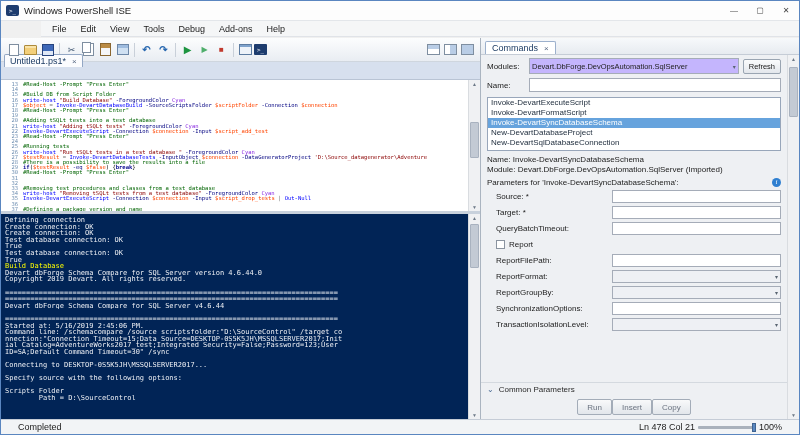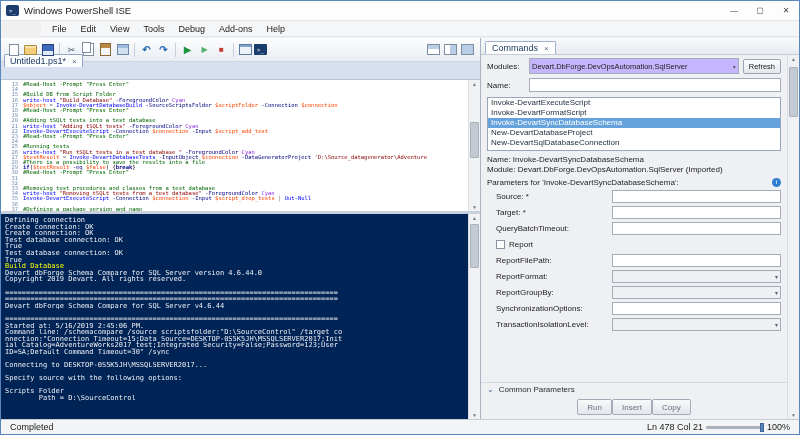--- a/index.html
+++ b/index.html
@@ -104,21 +104,21 @@
   .pcheck{width:9px;height:9px;background:#fff;border:1px solid #8a93a0;flex:none;}
   .pcblabel{font-size:8px;color:#1c1c1c;}
   .spacer{flex:1;}
   .common-row{display:flex;align-items:center;gap:5px;padding:2px 6px;border-top:1px solid #d4d9df;font-size:8px;color:#2a2a2a;height:14px;}
   .chev{color:#4a6a94;font-size:8px;line-height:6px;}
   .actions{display:flex;justify-content:center;padding:3px 6px 4px 6px;}
   .abtn{min-width:32px;height:16px;font-size:8px;padding:0 9px;background:linear-gradient(#f8f9fa,#e2e6eb);border:1px solid #a3acb8;border-radius:2px;color:#6b7380;font-family:"Liberation Sans",sans-serif;}
   .r-sb{top:17px;}
 
   
-  .statusbar{position:absolute;left:0;right:0;bottom:0;height:15px;background:#f2f4f6;border-top:1px solid #c5ccd6;display:flex;align-items:center;font-size:9px;color:#222;padding:0 9px;}
+  .statusbar{position:absolute;left:0;right:0;bottom:0;height:15px;background:#f2f4f6;border-top:1px solid #c5ccd6;display:flex;align-items:center;font-size:9px;color:#222;padding:0 17px;}
   .st-right{margin-left:auto;display:flex;align-items:center;gap:3px;}
   .zoomwrap{width:58px;height:9px;position:relative;display:inline-block;}
   .ztrack{position:absolute;left:0;right:0;top:3px;height:3px;background:#aab2bc;border-radius:1px;}
   .zthumb{position:absolute;right:0;top:0;width:4px;height:9px;background:#5a87c0;border:1px solid #3f6390;}
 </style>
 </head>
 <body>
 
 <div class="window" data-name="powershell-ise-window">
 

